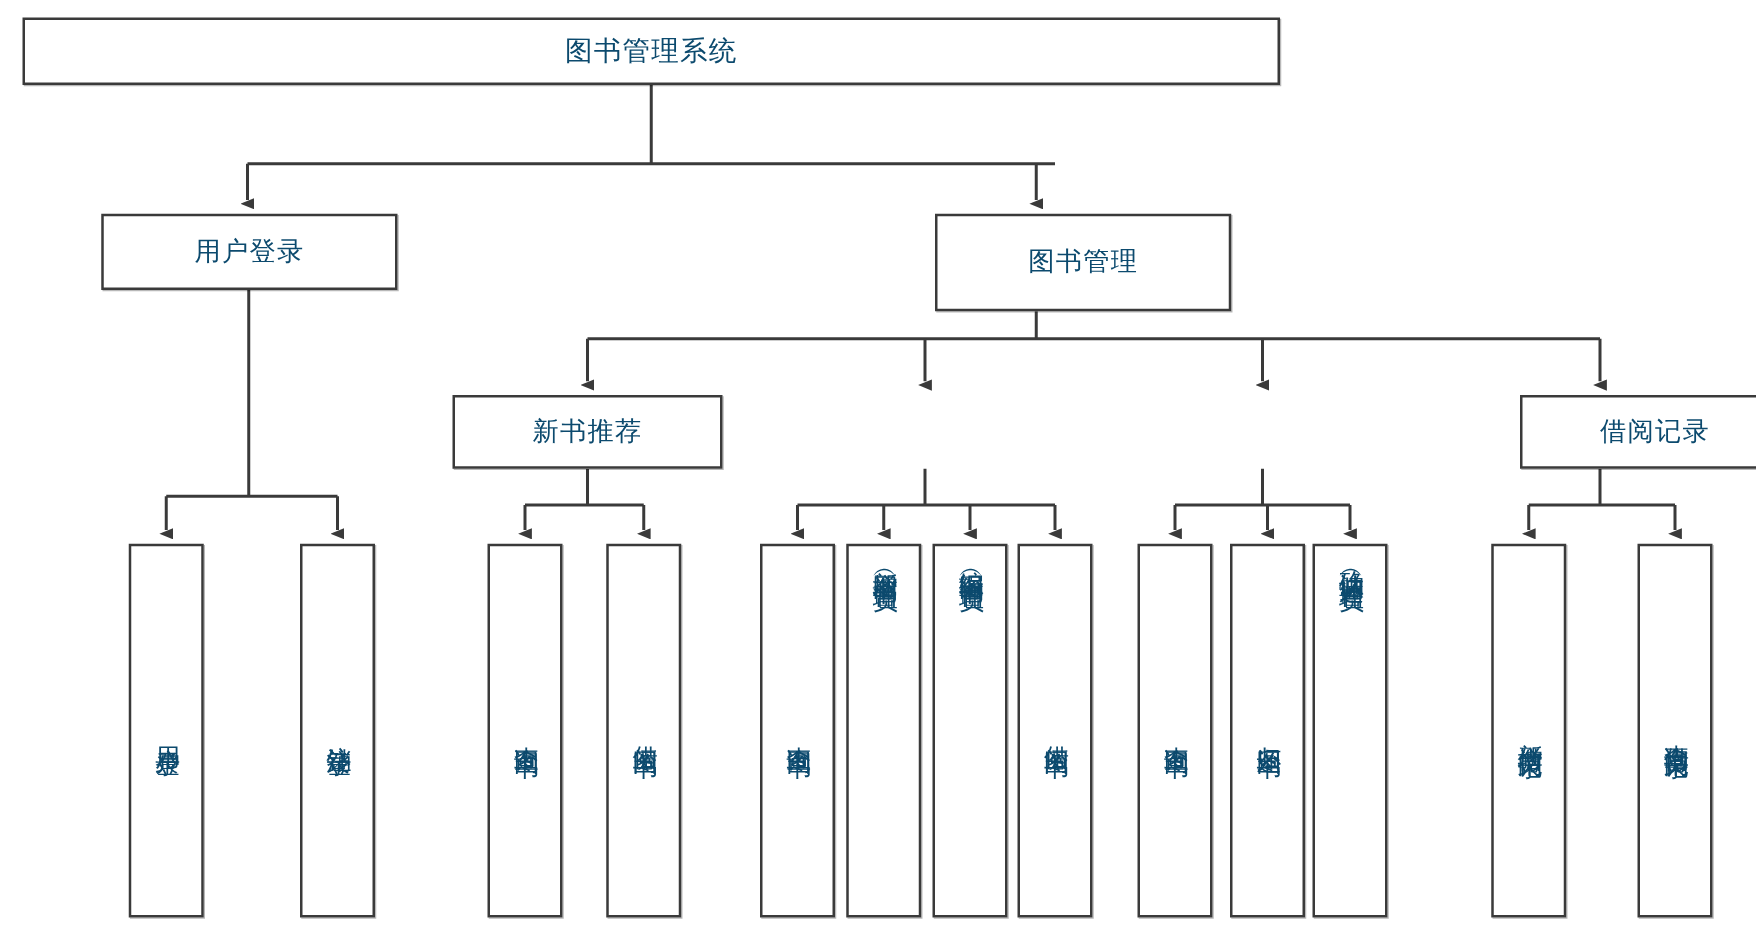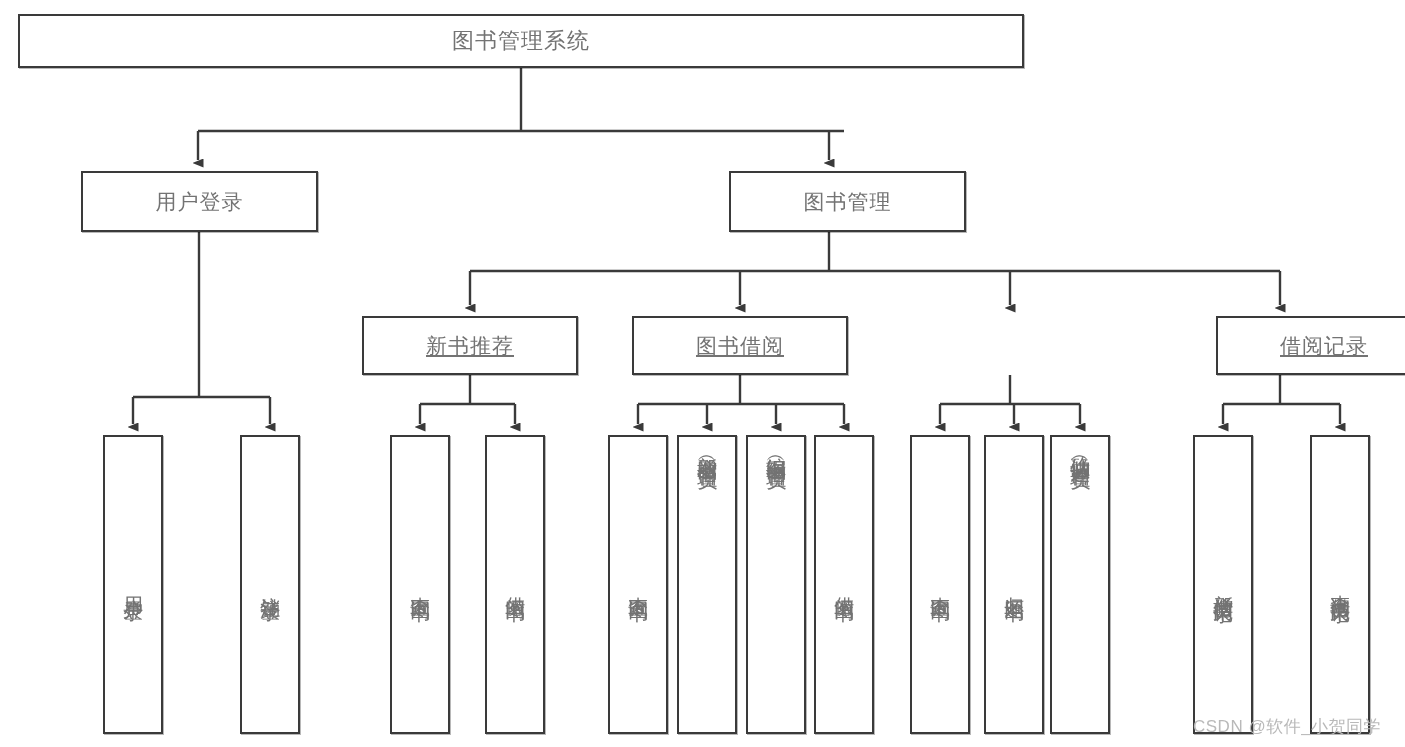--- a/index.html
+++ b/index.html
@@ -35,25 +35,25 @@
     align-items: center;
     justify-content: center;
     color: #1d1d1d;
     box-shadow: 1px 1px 0 rgba(0,0,0,0.28);
   }
   .node .label {
     font-size: 21px;
     line-height: 1.12;
     letter-spacing: 1px;
     white-space: nowrap;
-    color: #737373;
+    color: #0c4a6e;
   }
   .node.root .label { font-size: 22px; }
   .node.l2 .label { font-size: 21px; }
-  .node.l3 .label { font-size: 21px; text-decoration: underline; }
+  .node.l3 .label { font-size: 21px; }
   .node.leaf {
     border-width: 2px;
     align-items: flex-start;
     justify-content: center;
     padding-top: 4px;
   }
   .node.leaf .label {
     writing-mode: vertical-rl;
     text-orientation: upright;
     font-size: 20px;
@@ -135,29 +135,26 @@
     </g>
   </svg>
 
   <div class="node root" id="node-root" style="left: 18px; top: 14px; width: 1006px; height: 54px;">
     <span class="label">图书管理系统</span>
   </div>
 
   <div class="node l2" id="node-l2-0" style="left: 81px; top: 171px; width: 237px; height: 61px;">
     <span class="label">用户登录</span>
   </div>
-  <div class="node l2" id="node-l2-1" style="left: 729px; top: 171px; width: 237px; height: 61px; text-align: right;">
+  <div class="node l2" id="node-l2-1" style="left: 748px; top: 171px; width: 237px; height: 78px; text-align: right;">
     <span class="label">图书管理</span>
   </div>
 
   <div class="node l3" id="node-l3-0" style="left: 362px; top: 316px; width: 216px; height: 59px;">
     <span class="label">新书推荐</span>
-  </div>
-  <div class="node l3" id="node-l3-1" style="left: 632px; top: 316px; width: 216px; height: 59px;">
-    <span class="label">图书借阅</span>
   </div>
   <div class="node l3" id="node-l3-3" style="left: 1172px; top: 316px; width: 216px; height: 59px; margin-left: 44px;">
     <span class="label">借阅记录</span>
   </div>
 
   <div class="node leaf center" id="node-leaf-0" style="left: 103px; top: 435px; width: 60px; height: 299px;">
     <span class="label">用户登录</span>
   </div>
   <div class="node leaf center" id="node-leaf-1" style="left: 240px; top: 435px; width: 60px; height: 299px;">
     <span class="label">注销登录</span>
@@ -189,15 +186,14 @@
   <div class="node leaf" id="node-leaf-10" style="left: 1050px; top: 435px; width: 60px; height: 299px;">
     <span class="label">确认归还（管理员）</span>
   </div>
   <div class="node leaf center" id="node-leaf-11" style="left: 1193px; top: 435px; width: 60px; height: 299px;">
     <span class="label">新增借阅记录</span>
   </div>
   <div class="node leaf center" id="node-leaf-12" style="left: 1310px; top: 435px; width: 60px; height: 299px;">
     <span class="label">查询借阅记录</span>
   </div>
 
-  <div class="watermark" style="left: 1193px; top: 715px; color: rgb(185, 185, 185);">CSDN @软件_小贺同学</div>
 
 </div>
 
 </body></html>

